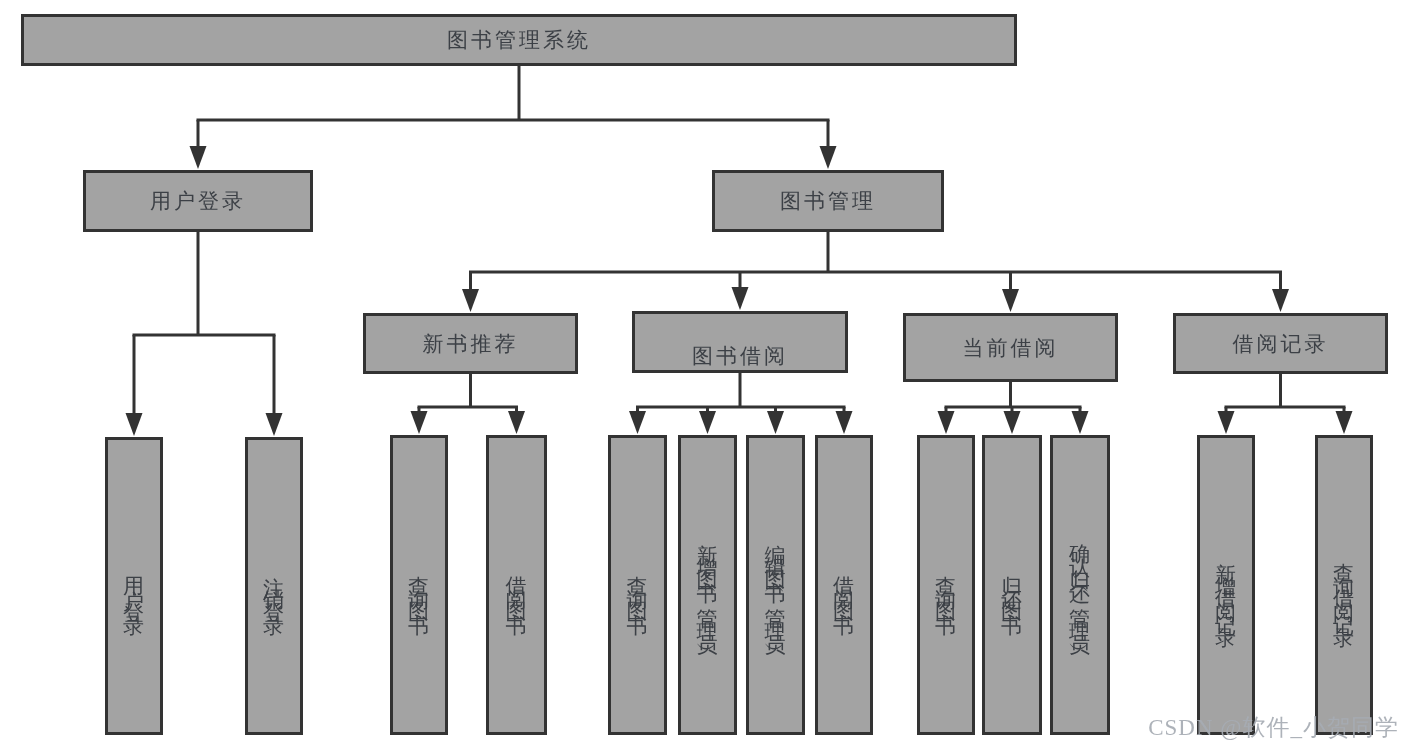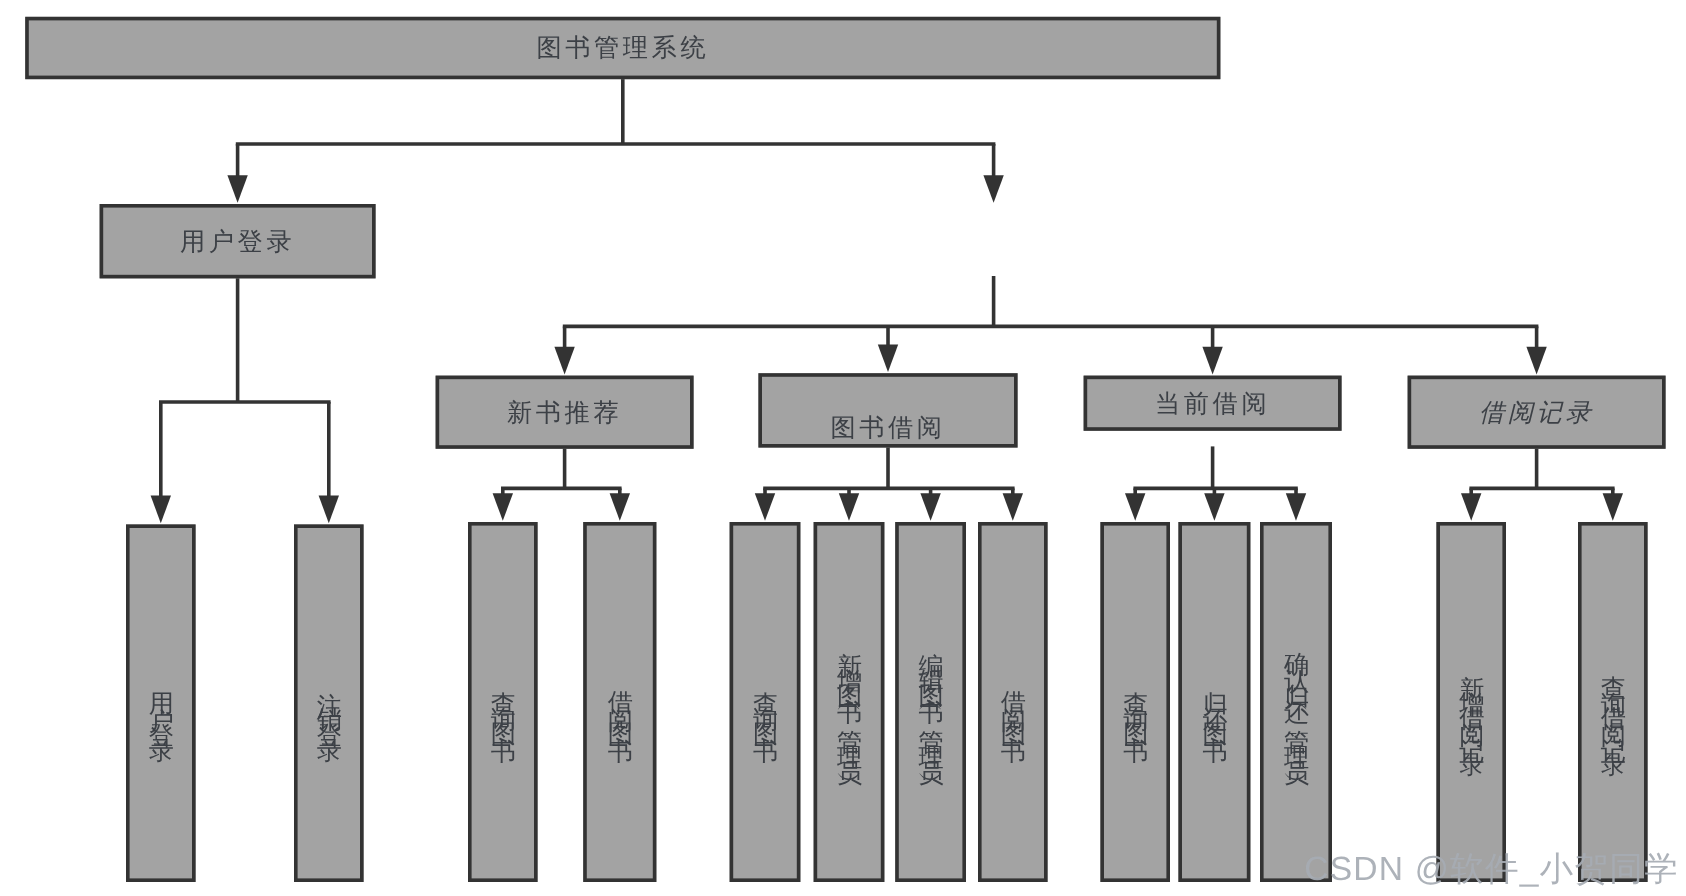--- a/index.html
+++ b/index.html
@@ -37,24 +37,25 @@
     writing-mode: vertical-rl;
     text-orientation: mixed;
     letter-spacing: 13px;
     white-space: normal;
     line-height: 1;
   }
   #watermark {
     position: absolute;
     right: 6px;
     bottom: 4px;
-    font-size: 28px;
+    font-size: 23px;
     color: rgba(166, 171, 179, 0.92);
     letter-spacing: 1px;
     z-index: 5;
+    font-family: Liberation Serif, serif;
   }
 </style>
 </head>
 <body>
 
 <div id="canvas">
   <svg id="edges" xmlns="http://www.w3.org/2000/svg">
       <line x1="519" y1="64" x2="519" y2="120" stroke="#333333" stroke-width="3"></line>
       <line x1="196.5" y1="120" x2="829.5" y2="120" stroke="#333333" stroke-width="3"></line>
       <line x1="198" y1="120" x2="198" y2="156" stroke="#333333" stroke-width="3"></line>
@@ -108,30 +109,33 @@
       <line x1="1344" y1="407" x2="1344" y2="421" stroke="#333333" stroke-width="3"></line>
       <polygon points="1335.5,411 1352.5,411 1344,434" fill="#333333"></polygon>
     </svg>
   <div id="watermark">CSDN @软件_小贺同学</div>
 <div class="node" style="left: 21px; top: 14px; width: 996px; height: 52px; border-color: rgb(51, 51, 51); color: rgb(60, 64, 70);">
       <span>图书管理系统</span>
     </div>
     <div class="node" style="left: 83px; top: 170px; width: 230px; height: 62px; border-color: rgb(51, 51, 51); color: rgb(60, 64, 70);">
       <span>用户登录</span>
     </div>
+    <div class="node" style="left: 712px; top: 170px; width: 232px; height: 62px; border-color: rgb(51, 51, 51); color: rgb(60, 64, 70);">
+      <span>图书管理</span>
+    </div>
     <div class="node" style="left: 363px; top: 313px; width: 215px; height: 61px; border-color: rgb(51, 51, 51); color: rgb(60, 64, 70); text-align: center;">
       <span>新书推荐</span>
     </div>
     <div class="node" style="left: 632px; top: 311px; width: 216px; height: 62px; border-color: rgb(51, 51, 51); color: rgb(60, 64, 70); align-items: flex-end;">
       <span>图书借阅</span>
     </div>
-    <div class="node" style="left: 903px; top: 313px; width: 215px; height: 46px; border-color: rgb(51, 51, 51); color: rgb(60, 64, 70);">
+    <div class="node" style="left: 903px; top: 313px; width: 215px; height: 69px; border-color: rgb(51, 51, 51); color: rgb(60, 64, 70);">
       <span>当前借阅</span>
     </div>
-    <div class="node" style="left: 1173px; top: 313px; width: 215px; height: 61px; border-color: rgb(51, 51, 51); color: rgb(60, 64, 70); font-style: italic;">
+    <div class="node" style="left: 1173px; top: 313px; width: 215px; height: 61px; border-color: rgb(51, 51, 51); color: rgb(60, 64, 70);">
       <span>借阅记录</span>
     </div>
     <div class="node v" style="left: 105px; top: 437px; width: 58px; height: 298px; border-color: rgb(51, 51, 51); color: rgb(60, 64, 70);">
       <span>用户登录</span>
     </div>
     <div class="node v" style="left: 245px; top: 437px; width: 58px; height: 298px; border-color: rgb(51, 51, 51); color: rgb(60, 64, 70);">
       <span>注销登录</span>
     </div>
     <div class="node v" style="left: 390px; top: 435px; width: 58px; height: 300px; border-color: rgb(51, 51, 51); color: rgb(60, 64, 70);">
       <span>查询图书</span>

